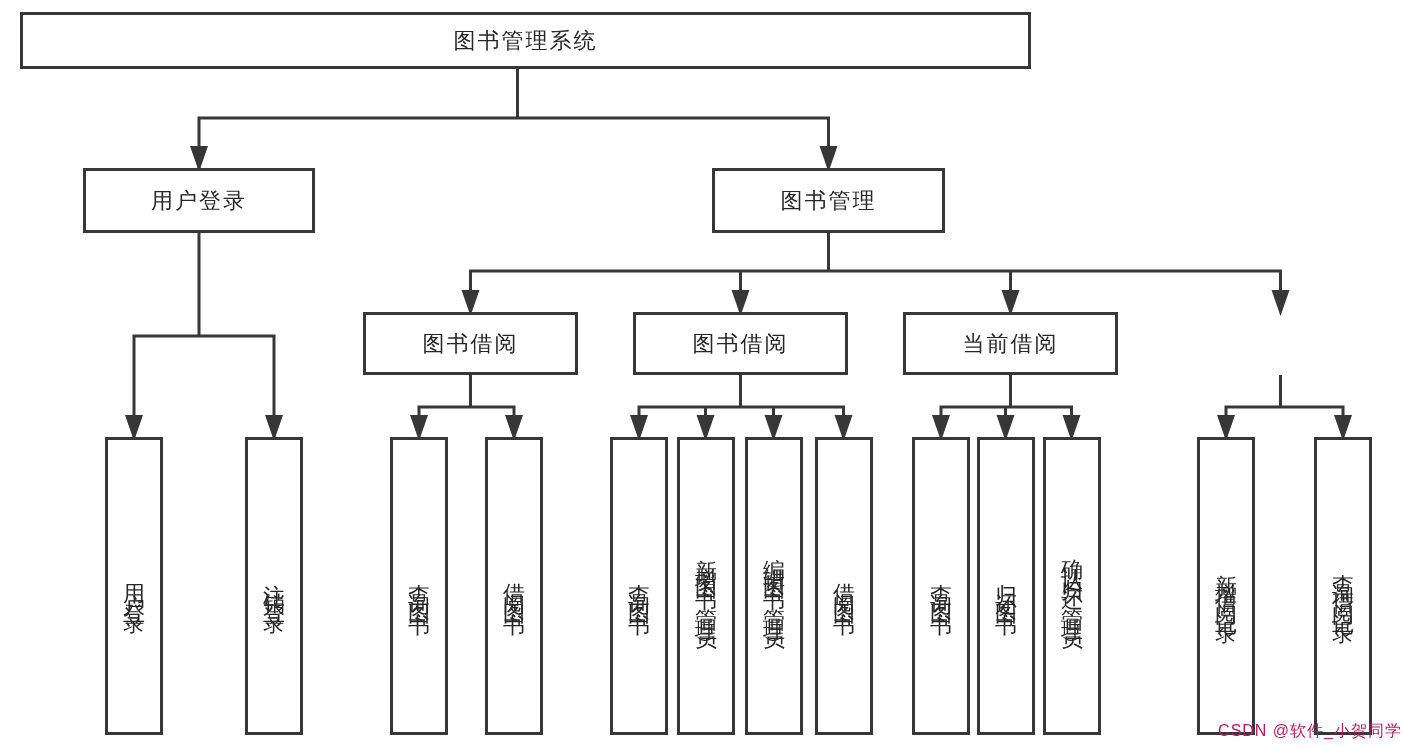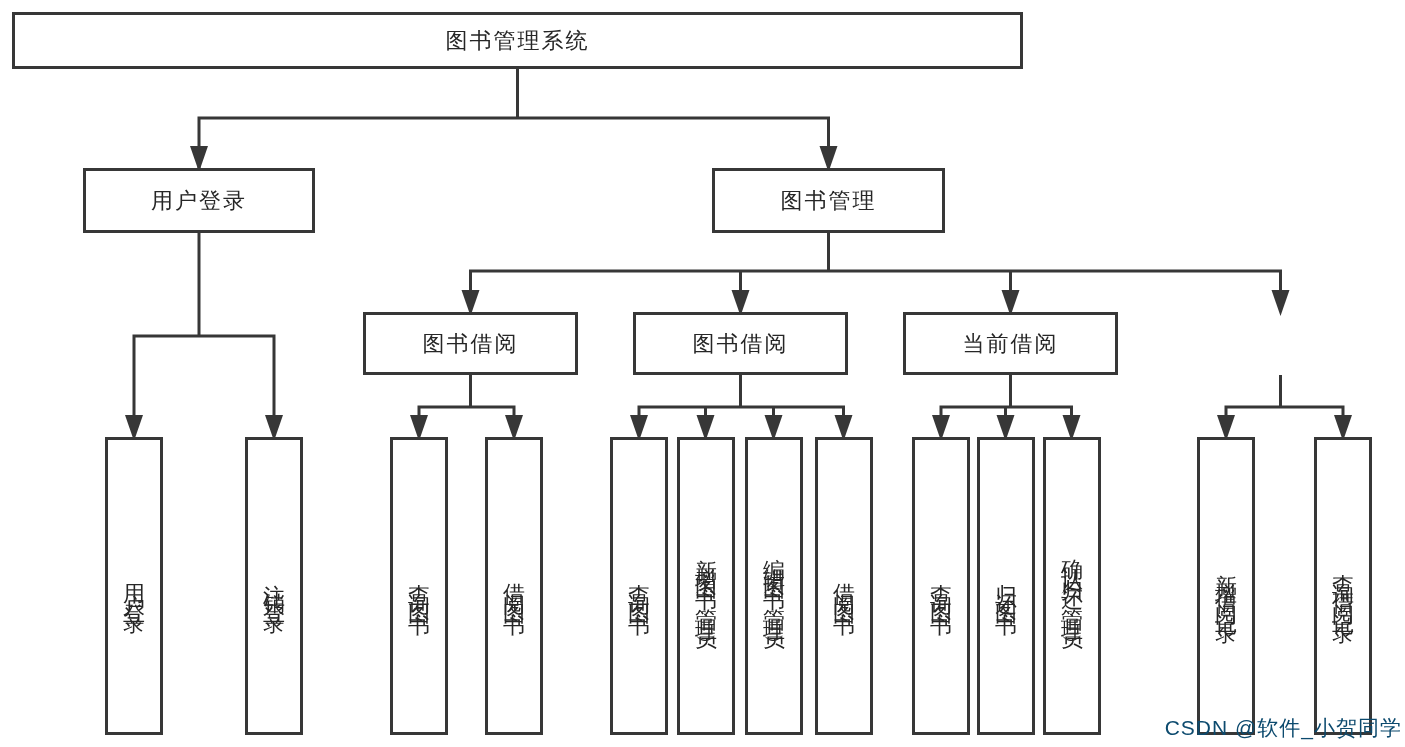--- a/index.html
+++ b/index.html
@@ -31,21 +31,21 @@
     border: 3px solid #373737;
     background: #ffffff;
     display: flex;
     align-items: center;
     justify-content: center;
     color: #262626;
     font-size: 22px;
     letter-spacing: 2px;
     white-space: nowrap;
   }
-  .root  { left: 12px;  top: 12px;  width: 1011px; height: 57px; }
+  .root  { left: 20px;  top: 12px;  width: 1011px; height: 57px; }
   .lvl2  { top: 168px; height: 65px; }
   .n-user-login      { left: 83px;  width: 232px; }
   .n-book-management { left: 712px; width: 233px; }
   .lvl3  { top: 312px; height: 63px; width: 215px; }
   .n-new-book   { left: 363px; }
   .n-book-borrow{ left: 633px; }
   .n-current    { left: 903px; }
   .n-record     { left: 1173px; }
   .leaf {
     top: 437px;
@@ -69,22 +69,22 @@
   .l-c4 { left: 815px; }
   .l-d1 { left: 912px; }
   .l-d2 { left: 977px; }
   .l-d3 { left: 1043px; }
   .l-e1 { left: 1197px; }
   .l-e2 { left: 1314px; }
   .watermark {
     position: absolute;
     right: 3px;
     bottom: 5px;
-    font-size: 21px;
-    color: #0c4a6e;
+    font-size: 16px;
+    color: #be185d;
     letter-spacing: 1px;
     z-index: 10;
     white-space: nowrap;
   }
 </style>
 </head>
 <body>
 
 <div class="stage">
 

